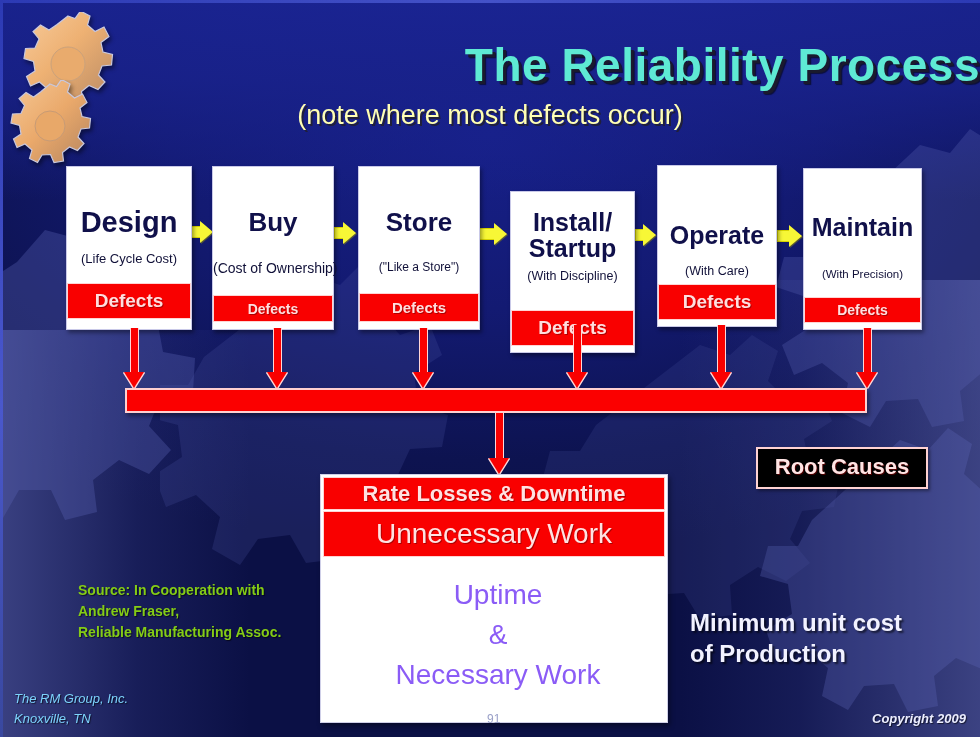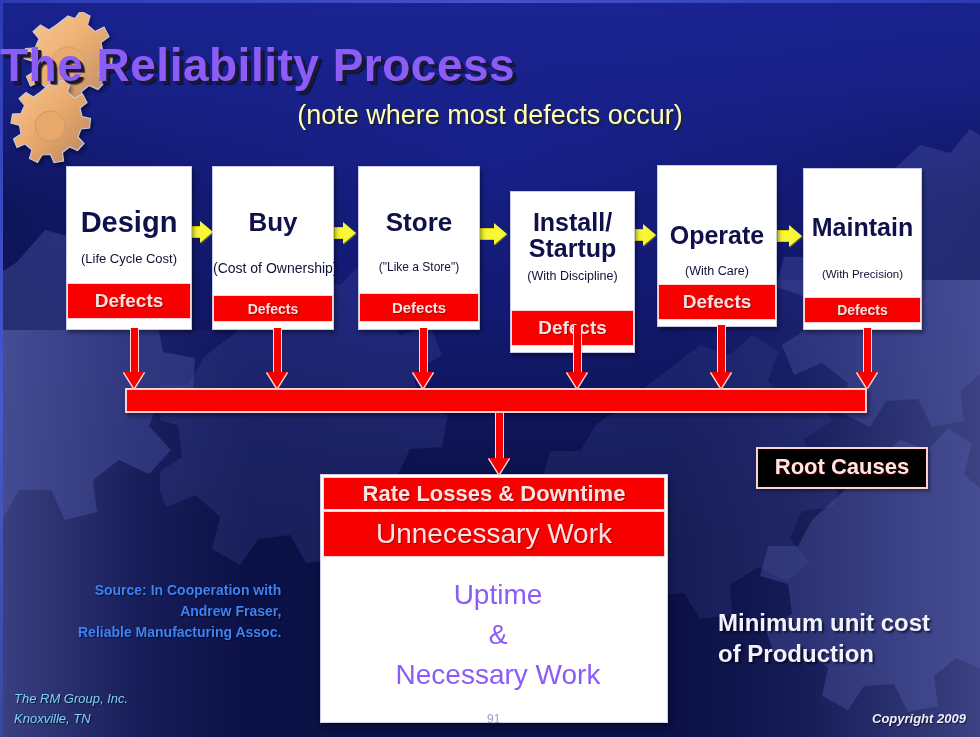--- a/index.html
+++ b/index.html
@@ -33,22 +33,22 @@
   
   .ghost{position:absolute;opacity:.34;}
   .ghost svg{display:block;}
 
   
   .metal-gear{position:absolute;}
   .metal-gear svg{display:block;filter:drop-shadow(2px 3px 2px rgba(0,0,0,.45));}
 
   
   .title{
-    position:absolute;left:0;top:38px;width:980px;text-align:left;
-    font-size:46px;font-weight:bold;color:#8b5cf6;letter-spacing:.5px;
+    position:absolute;left:0;top:38px;width:980px;text-align:right;
+    font-size:46px;font-weight:bold;color:#5eead4;letter-spacing:.5px;
     text-shadow:3px 3px 0 #1a1a2e, 4px 4px 1px rgba(0,0,0,.55);
   }
   .subtitle{
     position:absolute;left:0;top:100px;width:980px;text-align:center;
     font-size:27px;font-weight:normal;color:#ffffb5;
     text-shadow:2px 2px 0 #20203a;
   }
 
   
   .pbox{
@@ -120,22 +120,22 @@
     padding:5px 14px 7px 14px;box-sizing:border-box;
     text-shadow:1px 1px 0 rgba(130,0,0,.6);
     box-shadow:2px 2px 3px rgba(0,0,0,.4);
   }
 
   .mincost{
     position:absolute;color:#f2f2ff;font-weight:bold;font-size:24px;
     line-height:1.28;text-shadow:2px 2px 2px rgba(0,0,0,.6);
   }
   .source{
-    position:absolute;color:#3b82f6;font-size:14px;font-weight:bold;
-    line-height:1.5;text-shadow:1px 1px 1px rgba(0,0,0,.6);text-align:right;
+    position:absolute;color:#84cc16;font-size:14px;font-weight:bold;
+    line-height:1.5;text-shadow:1px 1px 1px rgba(0,0,0,.6);
   }
   .rmgroup{
     position:absolute;color:#7dd3fc;font-size:13px;font-weight:normal;
     font-style:italic;line-height:1.5;text-shadow:1px 1px 1px rgba(0,0,0,.6);
   }
   .copyright{
     position:absolute;color:#eceeff;font-size:13px;font-weight:bold;
     font-style:italic;text-shadow:1px 1px 1px rgba(0,0,0,.6);
   }
   .pagenum{
@@ -322,21 +322,21 @@
       <div>Uptime</div>
       <div>&amp;</div>
       <div>Necessary Work</div>
     </div>
   </div>
 
   <div class="pagenum" style="left:487px;top:712px;">91</div>
 
   <div class="rootcauses" style="left:756px;top:447px;width:172px;">Root Causes</div>
 
-  <div class="mincost" style="left:690px;top:608px;margin-left:28px;">
+  <div class="mincost" style="left:690px;top:608px;">
     <div>Minimum unit cost</div>
     <div>of Production</div>
   </div>
 
   <div class="source" style="left:78px;top:580px;">
     <div>Source: In Cooperation with</div>
     <div>Andrew Fraser,</div>
     <div>Reliable Manufacturing Assoc.</div>
   </div>
 

